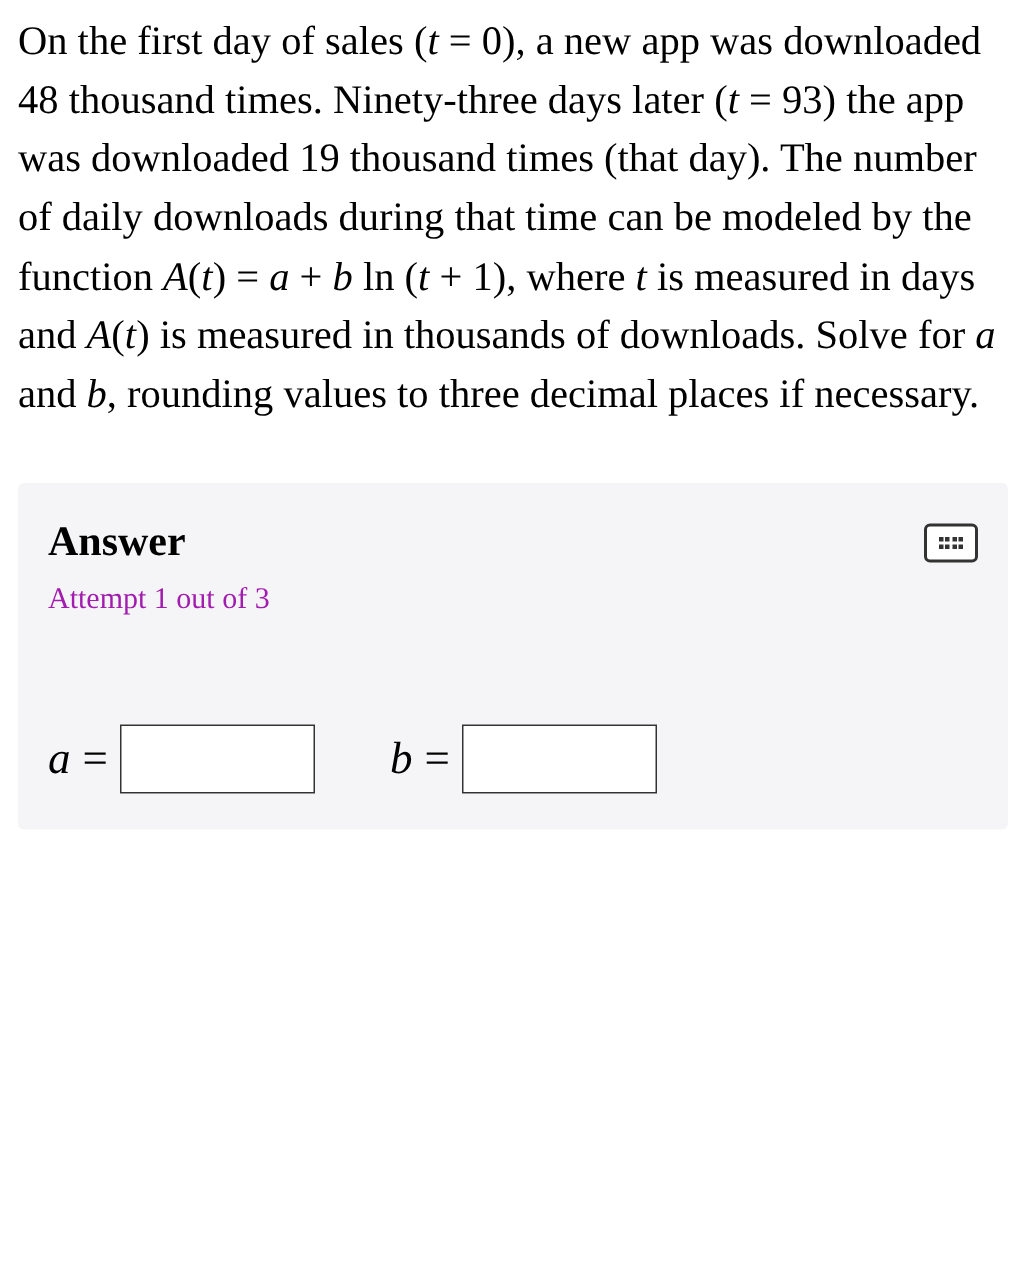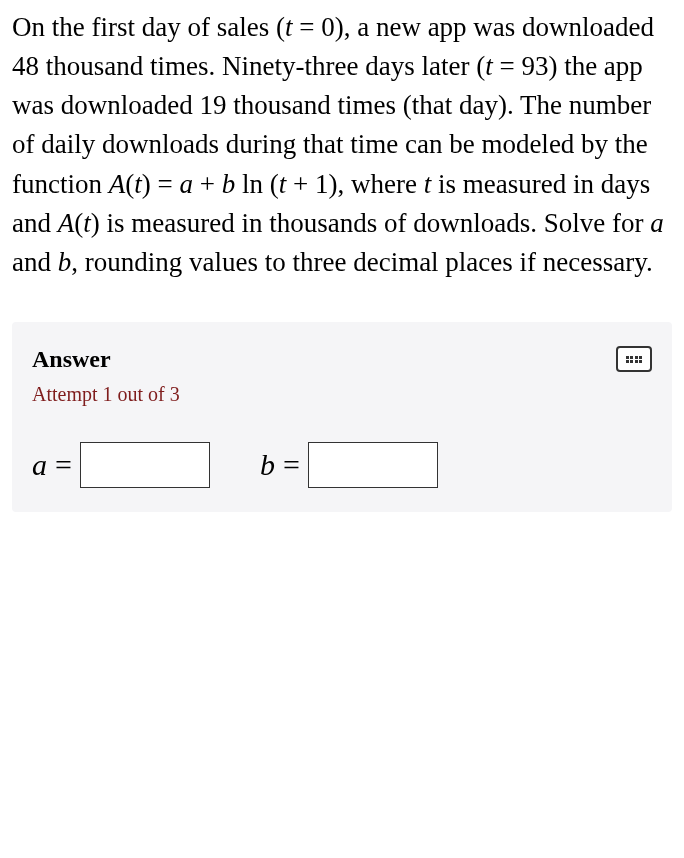--- a/index.html
+++ b/index.html
@@ -34,21 +34,21 @@
       padding: 24px 20px;
       border-radius: 4px;
     }
     .answer-header {
       display: flex;
       justify-content: space-between;
       align-items: center;
       margin-bottom: 10px;
     }
     .answer-title {
-      font-size: 24px;
+      font-size: 28px;
       font-weight: bold;
     }
     .keypad-button {
       width: 36px;
       height: 26px;
       border: 2px solid #333;
       border-radius: 4px;
       background: #fff;
       display: flex;
       align-items: center;
@@ -61,22 +61,22 @@
       grid-template-rows: repeat(2, 3px);
       gap: 1.5px;
     }
     .keypad-icon span {
       width: 3px;
       height: 3px;
       background: #333;
     }
     .attempt-text {
       font-size: 20px;
-      color: #7f1d1d;
-      margin-bottom: 36px;
+      color: #a21caf;
+      margin-bottom: 72px;
     }
     .inputs-row {
       display: flex;
       gap: 50px;
       align-items: center;
     }
     .input-group {
       display: flex;
       align-items: center;
       gap: 8px;

